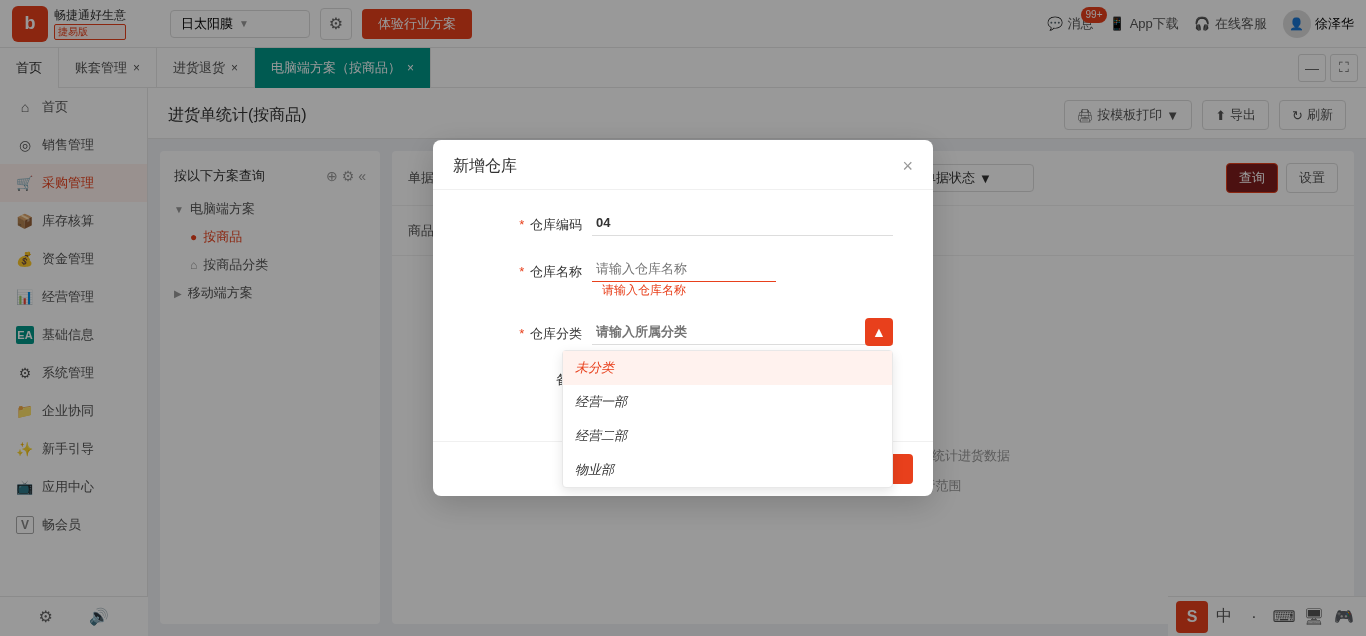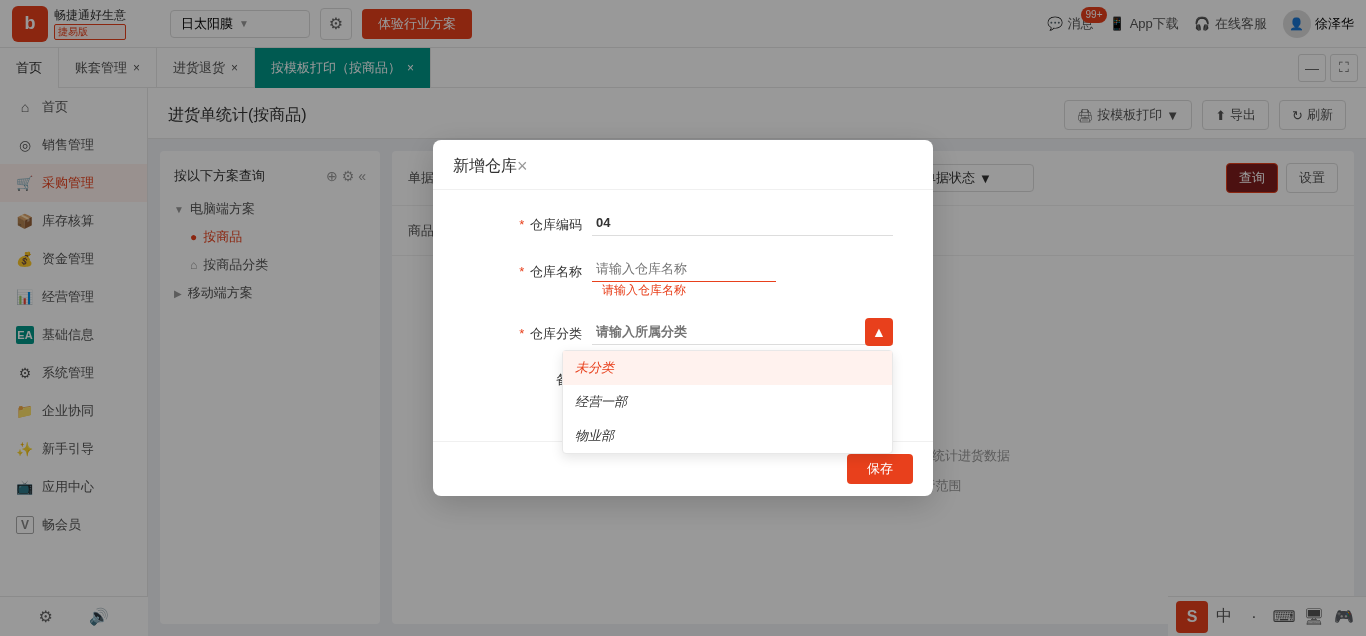--- a/index.html
+++ b/index.html
@@ -213,21 +213,21 @@
       box-shadow: 0 8px 32px rgba(0,0,0,0.18);
       width: 500px;
       min-height: 200px;
       position: relative;
       z-index: 101;
       overflow: visible;
     }
     .dialog-header {
       padding: 16px 20px 12px;
       border-bottom: 1px solid #f0f0f0;
-      display: flex; align-items: center; justify-content: flex-start;
+      display: flex; align-items: center; justify-content: space-between;
     }
     .dialog-title { font-size: 16px; color: #333; font-weight: 500; }
     .dialog-close { cursor: pointer; color: #999; font-size: 18px; }
     .dialog-body { padding: 20px 40px 30px; position: relative; margin-left: 39px; }
 
     .form-row {
       display: flex; align-items: flex-start;
       margin-bottom: 20px;
       position: relative;
     }
@@ -362,21 +362,21 @@
   </div>
   <div class="tab-item">
     <span>账套管理</span>
     <span class="tab-close">×</span>
   </div>
   <div class="tab-item">
     <span>进货退货</span>
     <span class="tab-close">×</span>
   </div>
   <div class="tab-item active">
-    <span>按模板打印（按商品）</span>
+    <span>电脑端方案（按商品）</span>
     <span class="tab-close">×</span>
   </div>
   <div class="tab-right-btns">
     <div class="tab-right-btn">—</div>
     <div class="tab-right-btn">⛶</div>
   </div>
 </div>
 
 <div class="main-layout">
 
@@ -590,20 +590,21 @@
       <div class="form-row">
         <label class="form-label">
           <span>备注</span>
         </label>
         <input type="text" class="form-input" style="flex: 1 1 0%;">
       </div>
 
       <div class="dropdown-list" style="top:160px;left:90px;width:calc(100% - 130px);font-style:italic;">
         <div class="dropdown-option selected">未分类</div>
         <div class="dropdown-option">经营一部</div>
+        <div class="dropdown-option">经营二部</div>
         <div class="dropdown-option">物业部</div>
       </div>
 
     </div>
 
     <div class="dialog-footer">
       <button class="btn-save">
         <span>保存</span>
       </button>
     </div>

